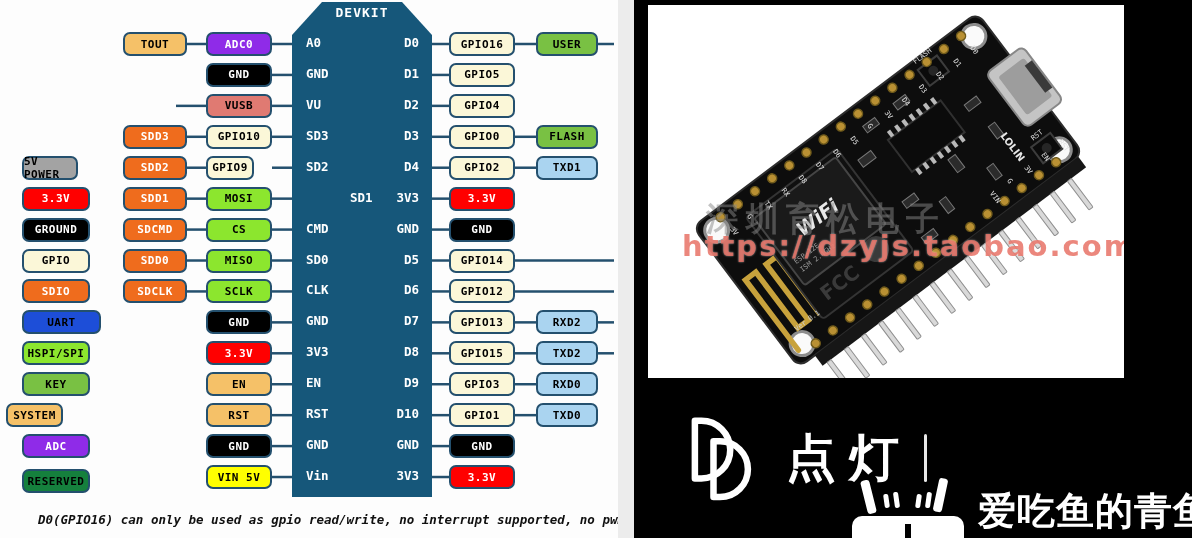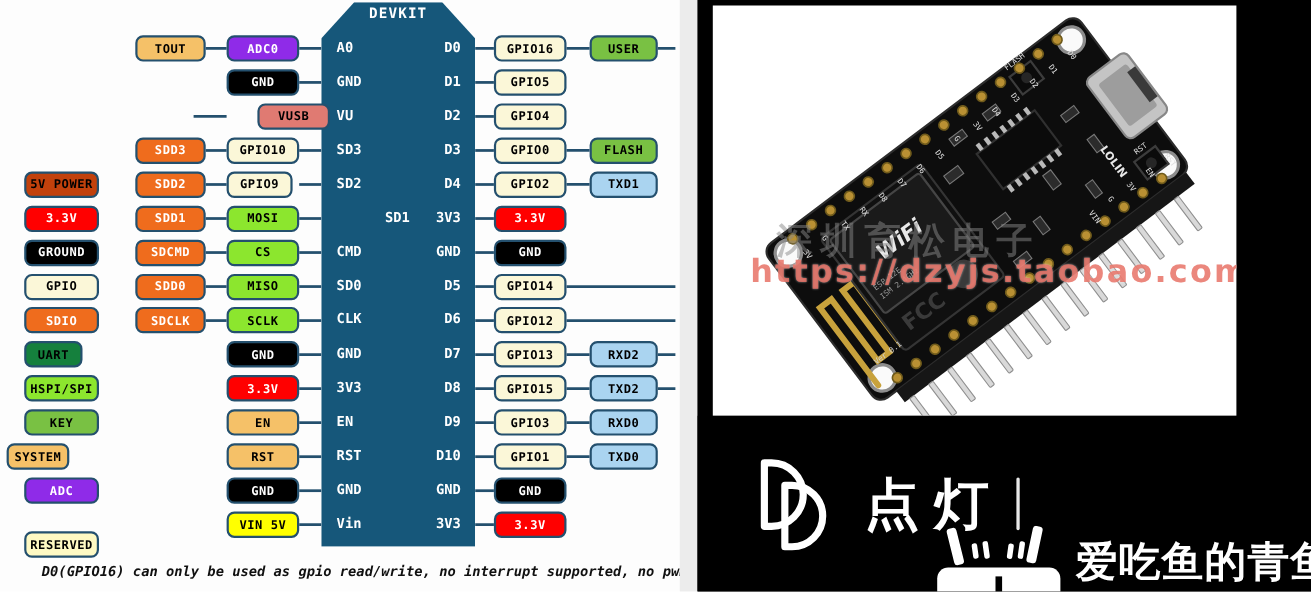--- a/index.html
+++ b/index.html
@@ -133,45 +133,45 @@
         <span class="chip-pin r" style="top: 406.16px;">D10</span>
         <span class="chip-pin l" style="top: 437.09px;">GND</span>
         <span class="chip-pin r" style="top: 437.09px;">GND</span>
         <span class="chip-pin l" style="top: 468.02px;">Vin</span>
         <span class="chip-pin r" style="top: 468.02px;">3V3</span>
       </div>
 
 
     <div id="legend"></div>
     <div id="boxes">
-        <div class="pbox" style="left: 22px; width: 68px; top: 155.72px; background: #c2410c; color: rgb(0, 0, 0);">5V POWER</div>
+        <div class="pbox" style="left: 22px; width: 56px; top: 155.72px; background: #a3a3a3; color: rgb(0, 0, 0);">5V POWER</div>
         <div class="pbox" style="left: 22px; width: 68px; top: 186.65px; background: rgb(255, 0, 0); color: rgb(255, 255, 255);">3.3V</div>
         <div class="pbox" style="left: 22px; width: 68px; top: 217.58px; background: rgb(0, 0, 0); color: rgb(255, 255, 255);">GROUND</div>
         <div class="pbox" style="left: 22px; width: 68px; top: 248.51px; background: rgb(251, 247, 216); color: rgb(0, 0, 0);">GPIO</div>
         <div class="pbox" style="left: 22px; width: 68px; top: 279.44px; background: rgb(239, 108, 29); color: rgb(255, 255, 255);">SDIO</div>
-        <div class="pbox" style="left: 22px; width: 53px; top: 310.37px; background: #15803d; color: rgb(0, 0, 0); text-align: center;">UART</div>
+        <div class="pbox" style="left: 22px; width: 79px; top: 310.37px; background: #1d4ed8; color: rgb(0, 0, 0); text-align: center;">UART</div>
         <div class="pbox" style="left: 22px; width: 68px; top: 341.3px; background: rgb(140, 230, 46); color: rgb(0, 0, 0);">HSPI/SPI</div>
         <div class="pbox" style="left: 22px; width: 68px; top: 372.23px; background: rgb(121, 193, 67); color: rgb(0, 0, 0);">KEY</div>
         <div class="pbox" style="left: 6px; width: 57px; top: 403.16px; background: rgb(245, 193, 104); color: rgb(0, 0, 0); text-align: right;">SYSTEM</div>
         <div class="pbox" style="left: 22px; width: 68px; top: 434.09px; background: rgb(143, 43, 232); color: rgb(255, 255, 255);">ADC</div>
-        <div class="pbox" style="left: 22px; width: 68px; top: 483px; background: #fef9c3; color: rgb(0, 0, 0);">RESERVED</div>
+        <div class="pbox" style="left: 22px; width: 68px; top: 469px; background: #15803d; color: rgb(0, 0, 0);">RESERVED</div>
         <div class="pbox" style="left: 123px; width: 64px; top: 32px; background: rgb(245, 193, 104); color: rgb(0, 0, 0);">TOUT</div>
         <div class="pbox" style="left: 206px; width: 66px; top: 32px; background: rgb(143, 43, 232); color: rgb(255, 255, 255);">ADC0</div>
         <div class="pbox" style="left: 449px; width: 66px; top: 32px; background: rgb(251, 247, 216); color: rgb(0, 0, 0);">GPIO16</div>
         <div class="pbox" style="left: 536px; width: 62px; top: 32px; background: rgb(121, 193, 67); color: rgb(0, 0, 0);">USER</div>
         <div class="pbox" style="left: 206px; width: 66px; top: 62.93px; background: rgb(0, 0, 0); color: rgb(255, 255, 255);">GND</div>
         <div class="pbox" style="left: 449px; width: 66px; top: 62.93px; background: rgb(251, 247, 216); color: rgb(0, 0, 0);">GPIO5</div>
-        <div class="pbox" style="left: 206px; width: 66px; top: 93.86px; background: rgb(224, 122, 114); color: rgb(0, 0, 0); margin-left: 28px;">VUSB</div>
+        <div class="pbox" style="left: 206px; width: 66px; top: 93.86px; background: rgb(224, 122, 114); color: rgb(0, 0, 0);">VUSB</div>
         <div class="pbox" style="left: 449px; width: 66px; top: 93.86px; background: rgb(251, 247, 216); color: rgb(0, 0, 0);">GPIO4</div>
         <div class="pbox" style="left: 123px; width: 64px; top: 124.79px; background: rgb(239, 108, 29); color: rgb(255, 255, 255);">SDD3</div>
         <div class="pbox" style="left: 206px; width: 66px; top: 124.79px; background: rgb(251, 247, 216); color: rgb(0, 0, 0);">GPIO10</div>
         <div class="pbox" style="left: 449px; width: 66px; top: 124.79px; background: rgb(251, 247, 216); color: rgb(0, 0, 0);">GPIO0</div>
         <div class="pbox" style="left: 536px; width: 62px; top: 124.79px; background: rgb(121, 193, 67); color: rgb(0, 0, 0);">FLASH</div>
         <div class="pbox" style="left: 123px; width: 64px; top: 155.72px; background: rgb(239, 108, 29); color: rgb(255, 255, 255);">SDD2</div>
-        <div class="pbox" style="left: 206px; width: 60px; top: 155.72px; background: rgb(251, 247, 216); color: rgb(0, 0, 0);">GPIO9</div>
+        <div class="pbox" style="left: 206px; width: 48px; top: 155.72px; background: rgb(251, 247, 216); color: rgb(0, 0, 0);">GPIO9</div>
         <div class="pbox" style="left: 449px; width: 66px; top: 155.72px; background: rgb(251, 247, 216); color: rgb(0, 0, 0);">GPIO2</div>
         <div class="pbox" style="left: 536px; width: 62px; top: 155.72px; background: rgb(170, 212, 240); color: rgb(0, 0, 0);">TXD1</div>
         <div class="pbox" style="left: 123px; width: 64px; top: 186.65px; background: rgb(239, 108, 29); color: rgb(255, 255, 255);">SDD1</div>
         <div class="pbox" style="left: 206px; width: 66px; top: 186.65px; background: rgb(140, 230, 46); color: rgb(0, 0, 0);">MOSI</div>
         <div class="pbox" style="left: 449px; width: 66px; top: 186.65px; background: rgb(255, 0, 0); color: rgb(255, 255, 255);">3.3V</div>
         <div class="pbox" style="left: 123px; width: 64px; top: 217.58px; background: rgb(239, 108, 29); color: rgb(255, 255, 255);">SDCMD</div>
         <div class="pbox" style="left: 206px; width: 66px; top: 217.58px; background: rgb(140, 230, 46); color: rgb(0, 0, 0);">CS</div>
         <div class="pbox" style="left: 449px; width: 66px; top: 217.58px; background: rgb(0, 0, 0); color: rgb(255, 255, 255);">GND</div>
         <div class="pbox" style="left: 123px; width: 64px; top: 248.51px; background: rgb(239, 108, 29); color: rgb(255, 255, 255);">SDD0</div>
         <div class="pbox" style="left: 206px; width: 66px; top: 248.51px; background: rgb(140, 230, 46); color: rgb(0, 0, 0);">MISO</div>

